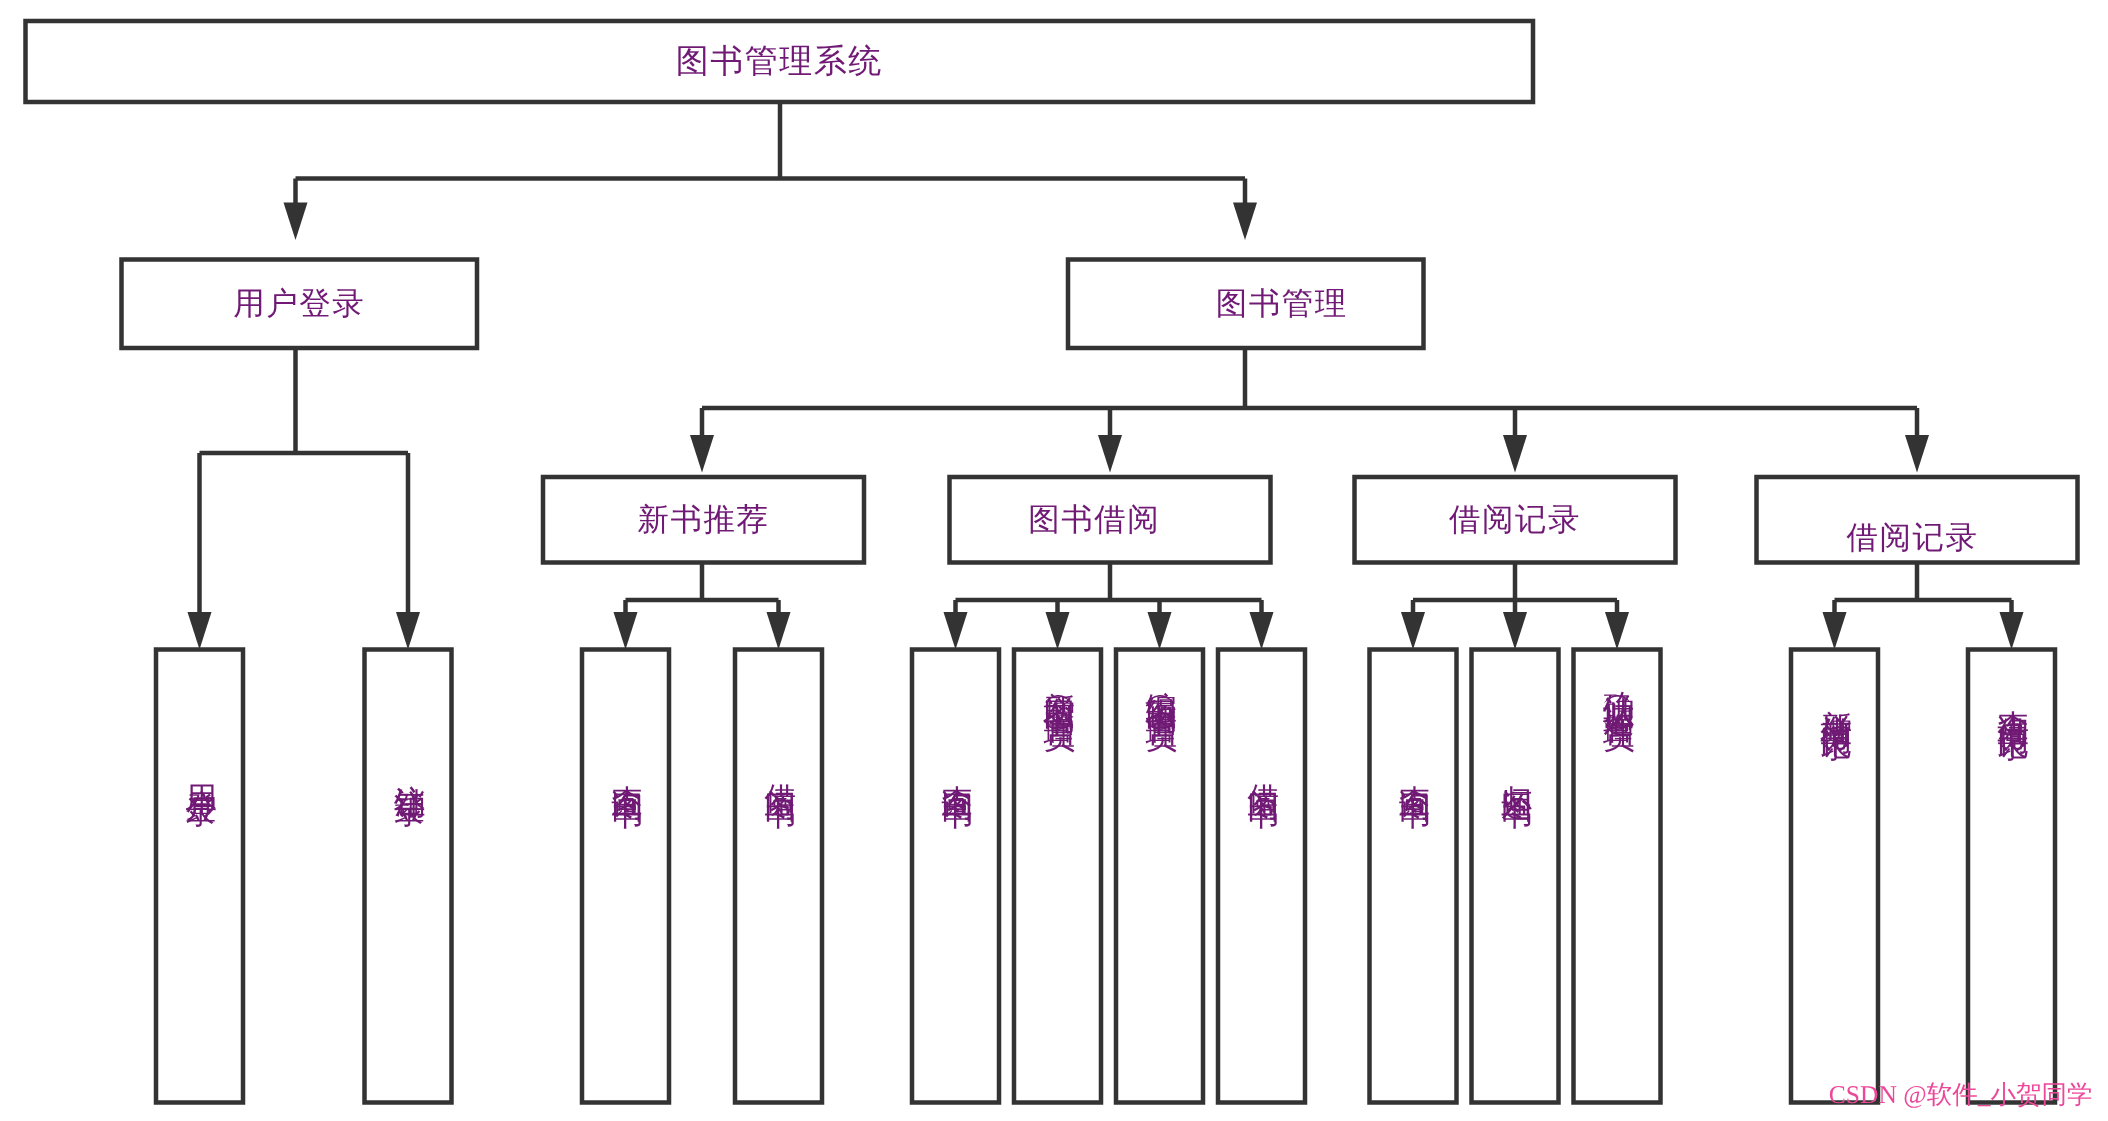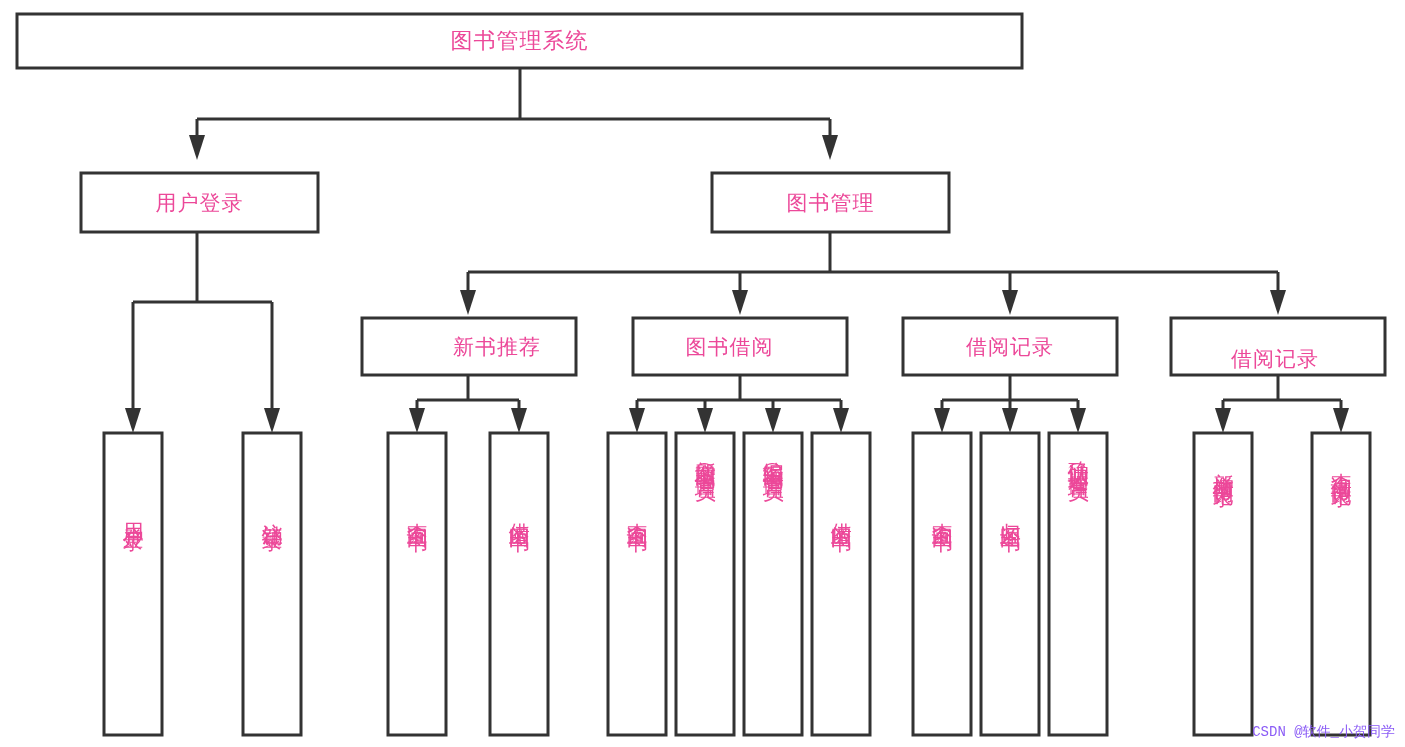--- a/index.html
+++ b/index.html
@@ -34,21 +34,21 @@
   .arrow-head{
     fill:#333333;
     stroke:none;
   }
   .node-label{
     position:absolute;
     display:flex;
     align-items:center;
     justify-content:center;
     text-align:left;
-    color:#ec4899;
+    color:#701a75;
     font-family:"Liberation Sans","DejaVu Sans",sans-serif;
     pointer-events:none;
     user-select:none;
   }
   .node-label.horizontal{
     font-size:21px;
     line-height:1.2;
     letter-spacing:1px;
   }
   .node-label.horizontal.root{
@@ -71,23 +71,23 @@
   }
   .node-hit{
     position:absolute;
     background:transparent;
     cursor:default;
   }
   #watermark{
     position:absolute;
     right:10px;
     bottom:6px;
-    font-size:14px;
-    color:#8b5cf6;
-    font-family:Liberation Mono, monospace;
+    font-size:17px;
+    color:#ec4899;
+    font-family:Liberation Serif, serif;
     white-space:nowrap;
     user-select:none;
   }
 </style>
 </head>
 <body>
 
 <div id="stage">
 
   <svg id="diagram" viewBox="0 0 1405 747">
@@ -190,23 +190,23 @@
     <rect class="node-rect" x="981" y="433" width="58" height="302"></rect>
     <rect class="node-rect" x="1049" y="433" width="58" height="302"></rect>
 
     <rect class="node-rect" x="1194" y="433" width="58" height="302"></rect>
     <rect class="node-rect" x="1312" y="433" width="58" height="302"></rect>
   </svg>
 
   <div class="node-label horizontal root" style="left:17px;top:14px;width:1005px;height:54px;">图书管理系统</div>
 
   <div class="node-label horizontal" style="left:81px;top:173px;width:237px;height:59px;">用户登录</div>
-  <div class="node-label horizontal" style="left:712px;top:173px;width:237px;height:59px;">图书管理</div>
-
-  <div class="node-label horizontal" style="left:362px;top:318px;width:214px;height:57px;margin-left:28px;">新书推荐</div>
+  <div class="node-label horizontal" style="left:712px;top:173px;width:237px;height:59px;padding-left:24px;">图书管理</div>
+
+  <div class="node-label horizontal" style="left:362px;top:318px;width:214px;height:57px;">新书推荐</div>
   <div class="node-label horizontal" style="left:633px;top:318px;width:193px;height:57px;">图书借阅</div>
   <div class="node-label horizontal" style="left:903px;top:318px;width:214px;height:57px;">借阅记录</div>
   <div class="node-label horizontal" style="left:1171px;top:330px;width:208px;height:57px;">借阅记录</div>
 
   <div class="node-label vertical" style="left:104px;top:500px;width:58px;height:170px;">用户登录</div>
   <div class="node-label vertical" style="left:243px;top:500px;width:58px;height:170px;">注销登录</div>
 
   <div class="node-label vertical" style="left:388px;top:500px;width:58px;height:170px;">查询图书</div>
   <div class="node-label vertical" style="left:490px;top:500px;width:58px;height:170px;">借阅图书</div>
 

